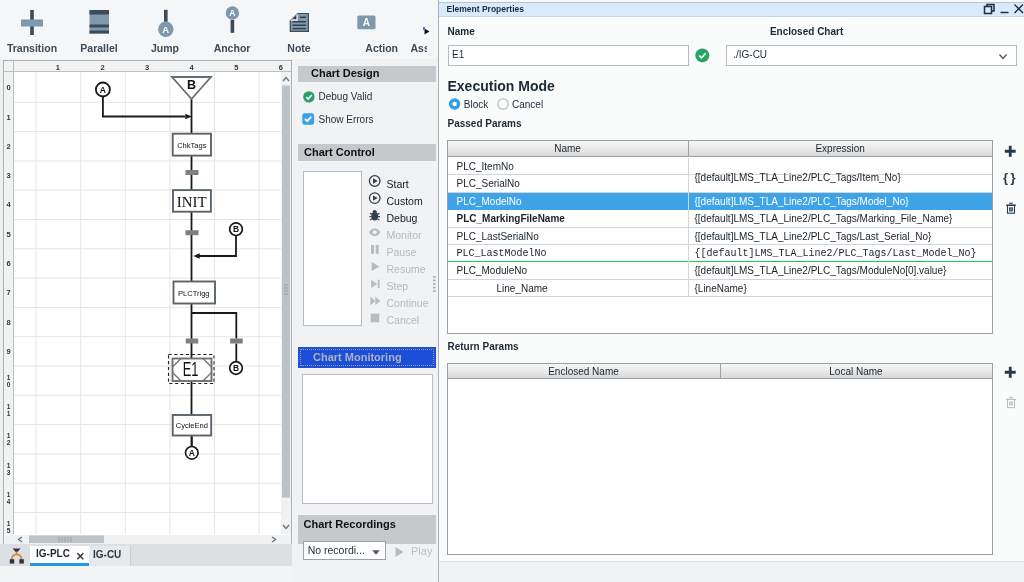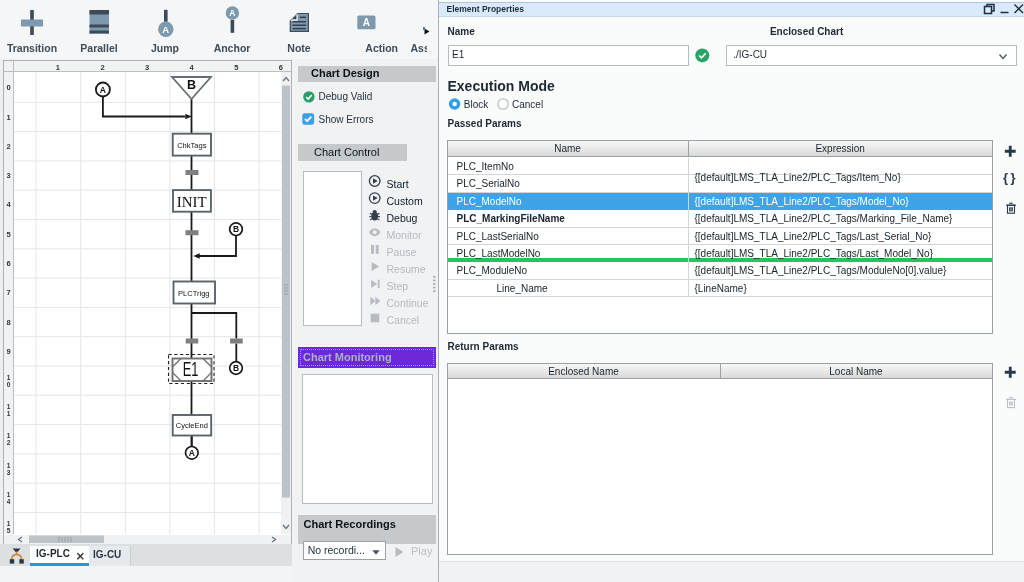--- a/index.html
+++ b/index.html
@@ -234,21 +234,21 @@
 <svg class="abs" style="left:302.5px;top:91px;" width="13" height="13" viewBox="0 0 13 13">
   <circle cx="5.9" cy="5.9" r="5.7" fill="#2aa068"></circle>
   <path d="M3.3,6.1 L5.2,8 L8.7,3.9" stroke="#fff" stroke-width="1.6" fill="none"></path>
 </svg>
 <div class="abs" style="left:318.5px;top:91px;height:12px;line-height:12px;font-size:10px;color:#26323d;">Debug Valid</div>
 <svg class="abs" style="left:302.2px;top:113.3px;" width="13" height="13" viewBox="0 0 13 13">
   <rect x="0.3" y="0.3" width="11.8" height="11.5" rx="2.4" fill="#3aa0e8"></rect>
   <path d="M3,6 L5.2,8.2 L9.3,3.6" stroke="#fff" stroke-width="1.8" fill="none"></path>
 </svg>
 <div class="abs" style="left:318.5px;top:113.8px;height:12px;line-height:12px;font-size:10px;color:#26323d;">Show Errors</div>
-<div class="abs" style="left:298px;top:144.3px;width:109px;height:17.2px;background:#c6c9cc;line-height:17.2px;font-size:11px;font-weight:400;color:#0c1116;padding-left:16px;box-sizing:border-box;">Chart Control</div>
+<div class="abs" style="left:298px;top:144.3px;width:138px;height:17.2px;background:#c6c9cc;line-height:17.2px;font-size:11px;font-weight:700;color:#0c1116;padding-left:6px;box-sizing:border-box;">Chart Control</div>
 <div class="abs" style="left:303.3px;top:171px;width:58.7px;height:155px;background:#fff;border:1px solid #b7bdc2;box-sizing:border-box;"></div>
 
 <svg class="abs" style="left:368px;top:174px;" width="14" height="152" viewBox="0 0 14 152">
   <g>
     <circle cx="6.7" cy="7" r="5.3" fill="none" stroke="#333f4b" stroke-width="1.3"></circle>
     <path d="M5,4.3 L9.7,7 L5,9.7 Z" fill="#333f4b"></path>
   </g>
   <g transform="translate(0,17.1)">
     <circle cx="6.7" cy="7" r="5.3" fill="none" stroke="#333f4b" stroke-width="1.3"></circle>
     <path d="M5,4.3 L9.7,7 L5,9.7 Z" fill="#333f4b"></path>
@@ -283,21 +283,21 @@
   <g transform="translate(0,120)" fill="#b6bcc2">
     <path d="M2.4,2.8 L7.4,7 L2.4,11.2 Z"></path>
     <path d="M7.4,2.8 L12.4,7 L7.4,11.2 Z"></path>
   </g>
   <g transform="translate(0,137.1)" fill="#b6bcc2">
     <rect x="2.6" y="2.6" width="8.6" height="8.6"></rect>
   </g>
 </svg>
 <div class="abs" style="left:386.5px;top:175.5px;font-size:10.5px;color:#0f1c28;line-height:17.1px;">Start<br>Custom<br>Debug</div>
 <div class="abs" style="left:386.5px;top:226.8px;font-size:10.5px;color:#b3bac1;line-height:17.1px;">Monitor<br>Pause<br>Resume<br>Step<br>Continue<br>Cancel</div>
-<div class="abs" style="left:298px;top:346.5px;width:138px;height:21px;background:#6d28d9;line-height:21px;font-size:11px;font-weight:700;color:#aab4bd;padding-left:5px;box-sizing:border-box;outline:1px dotted #9aa3aa;outline-offset:-3px;">Chart Monitoring</div>
+<div class="abs" style="left:298px;top:346.5px;width:138px;height:21px;background:#1d4ed8;line-height:21px;font-size:11px;font-weight:700;color:#aab4bd;padding-left:15px;box-sizing:border-box;outline:1px dotted #9aa3aa;outline-offset:-3px;">Chart Monitoring</div>
 <div class="abs" style="left:301.8px;top:374px;width:131.2px;height:130px;background:#fff;border:1px solid #b7bdc2;box-sizing:border-box;"></div>
 <div class="abs" style="left:298px;top:514.8px;width:138px;height:29px;background:#c6c9cc;line-height:19.2px;font-size:11px;font-weight:700;color:#0c1116;padding-left:5.5px;box-sizing:border-box;">Chart Recordings</div>
 <div class="abs" style="left:302.8px;top:541px;width:82.8px;height:19.3px;background:#fff;border:1px solid #9aa1a8;box-sizing:border-box;"></div>
 <div class="abs" style="left:307.7px;top:541px;height:19.3px;line-height:19.3px;font-size:10.5px;color:#26323d;">No recordi...</div>
 <svg class="abs" style="left:371px;top:548.5px;" width="10" height="7" viewBox="0 0 10 7">
   <path d="M1.3,1.2 L8.7,1.2 L5,5.8 Z" fill="#4a5560"></path>
 </svg>
 <svg class="abs" style="left:394px;top:546px;" width="11" height="12" viewBox="0 0 11 12">
   <path d="M1.5,1 L9.5,6 L1.5,11 Z" fill="#b6bcc2"></path>
 </svg>
@@ -370,21 +370,21 @@
       <span style="position:absolute;left:247px;">{[default]LMS_TLA_Line2/PLC_Tags/Model_No}</span>
   </div>
   <div style="height:17.4px;line-height:17.4px;border-bottom:1px solid #d2d6d9;position:relative;box-sizing:border-box;">
     <span style="position:absolute;left:9px;font-weight:bold;">PLC_MarkingFileName</span>
       <span style="position:absolute;left:247px;">{[default]LMS_TLA_Line2/PLC_Tags/Marking_File_Name}</span>
   </div>
   <div style="height:17.4px;line-height:17.4px;border-bottom:1px solid #d2d6d9;position:relative;box-sizing:border-box;">
     <span style="position:absolute;left:9px;">PLC_LastSerialNo</span>
       <span style="position:absolute;left:247px;">{[default]LMS_TLA_Line2/PLC_Tags/Last_Serial_No}</span>
   </div>
-  <div style="height:17.4px;line-height:17.4px;border-bottom:4px solid #22c55e;position:relative;box-sizing:border-box;">
+  <div style="height:17.4px;line-height:17.4px;border-bottom:1px solid #22c55e;position:relative;box-sizing:border-box;font-family:Liberation Mono, monospace;">
     <span style="position:absolute;left:9px;">PLC_LastModelNo</span>
       <span style="position:absolute;left:247px;">{[default]LMS_TLA_Line2/PLC_Tags/Last_Model_No}</span>
   </div>
   <div style="height:17.4px;line-height:17.4px;border-bottom:1px solid #d2d6d9;position:relative;box-sizing:border-box;">
     <span style="position:absolute;left:9px;">PLC_ModuleNo</span>
       <span style="position:absolute;left:247px;">{[default]LMS_TLA_Line2/PLC_Tags/ModuleNo[0].value}</span>
   </div>
   <div style="height:17.4px;line-height:17.4px;border-bottom:1px solid #d2d6d9;position:relative;box-sizing:border-box;">
     <span style="position:absolute;left:9px;margin-left:40px;">Line_Name</span>
       <span style="position:absolute;left:247px;">{LineName}</span>

